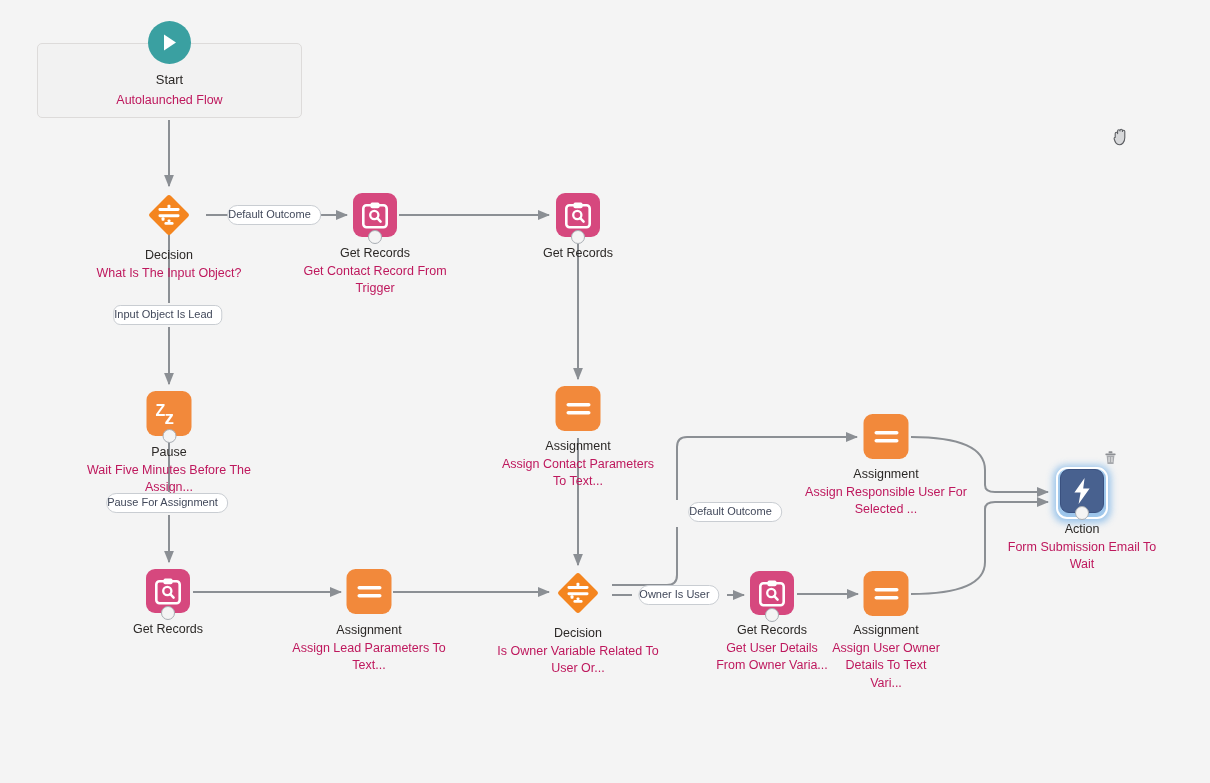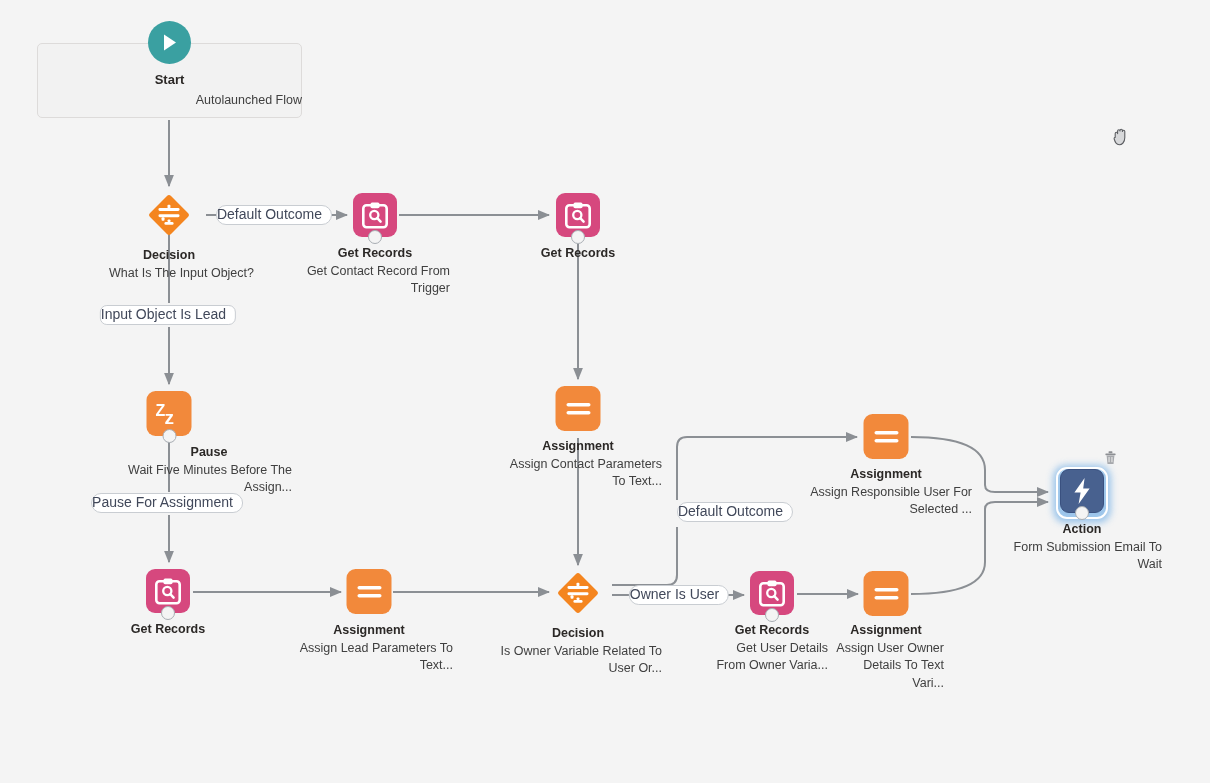--- a/index.html
+++ b/index.html
@@ -53,28 +53,27 @@
   .labels {
     position: absolute;
     left: 50%; top: 52px;
     transform: translateX(-50%);
     width: 150px;
     text-align: center;
     line-height: 17.5px;
   }
   .n-type {
     font-size: 12.5px;
-    font-weight: bold;
+    font-weight: normal;
     color: #2b2826;
     white-space: nowrap;
   }
   .n-name {
     font-size: 12.5px;
-    color: #404040;
-    text-align: right;
+    color: #be185d;
   }
 
   
   .start-box {
     position: absolute;
     left: 37px; top: 43px;
     width: 265px; height: 75px;
     background: #f2f2f2;
     border: 1px solid #dddbda;
     border-radius: 5px;
@@ -99,21 +98,21 @@
   .start-labels .n-name { font-size: 12.5px; }
 
   
   .pill {
     position: absolute;
     transform: translate(-50%, -50%);
     background: #ffffff;
     border: 1px solid #c9cdd2;
     border-radius: 11px;
     padding: 2px 9px 3px 0;
-    font-size: 14px;
+    font-size: 11px;
     color: #41485a;
     white-space: nowrap;
     line-height: 13px;
   }
 
   
   .selected-halo {
     position: absolute;
     left: 50%; top: 0;
     transform: translateX(-50%);
@@ -266,21 +265,21 @@
   <div class="node" style="left:169px; top:391px;">
     <div class="glyph-wrap">
       <div class="glyph" style="background:#f2893b; width:45px; height:45px;">
         <svg width="32" height="30" viewBox="0 0 32 30" aria-hidden="true">
           <text x="2" y="17" font-family="Liberation Sans, sans-serif" font-size="16" font-weight="bold" fill="#fff">Z</text>
           <text x="11" y="25" font-family="Liberation Sans, sans-serif" font-size="19" font-weight="bold" fill="#fff">z</text>
         </svg>
       </div>
       <div class="stub"></div>
     </div>
-    <div class="labels" style="top:53px; width:166px;margin-left:40px;">
+    <div class="labels" style="top:53px; width:166px;">
       <div class="n-type">Pause</div>
       <div class="n-name">Wait Five Minutes Before The Assign...</div>
     </div>
   </div>
 
   <div class="node" style="left:578px; top:386px;">
     <div class="glyph-wrap">
       <div class="glyph" style="background:#f2893b; width:45px; height:45px;">
         <svg width="26" height="16" viewBox="0 0 26 16" aria-hidden="true">
           <rect x="1" y="2" width="24" height="3.6" rx="1.8" fill="#fff"></rect>

